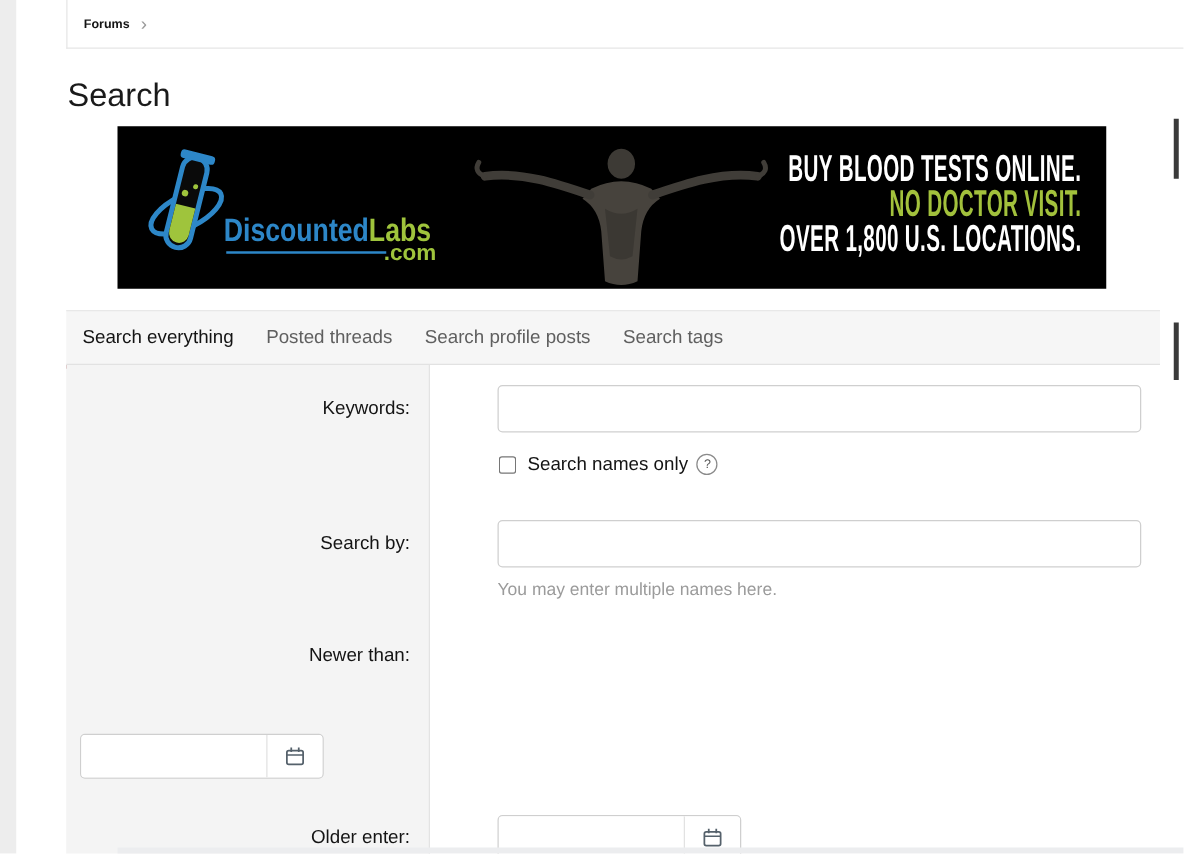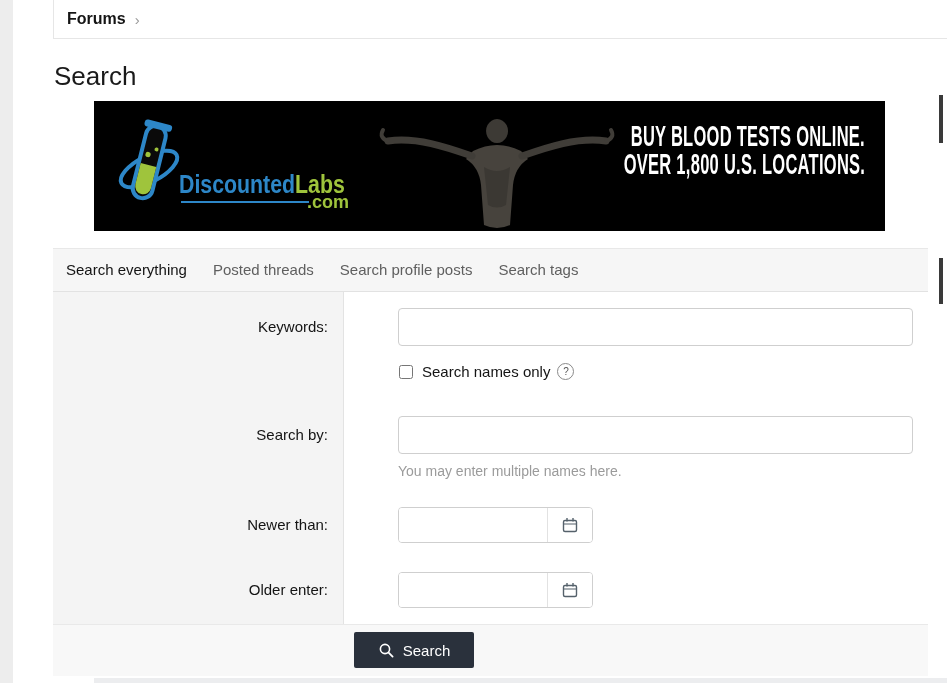--- a/index.html
+++ b/index.html
@@ -4,21 +4,21 @@
 <style>
   html,body{margin:0;padding:0;background:#fff;}
   .stage{position:relative;width:947px;height:683px;overflow:hidden;background:#fff;
          font-family:"Liberation Sans",sans-serif;color:#141414;}
   
   .left-gutter{position:absolute;left:0;top:0;width:13px;height:683px;background:#ededed;}
   
   .breadcrumb-bar{position:absolute;left:53px;top:0;width:894px;height:39px;background:#fff;
       border-left:1px solid #e6e6e6;border-bottom:1px solid #e6e6e6;
       display:flex;align-items:center;padding-left:13px;box-sizing:border-box;}
-  .crumb{font-size:16px;font-weight:bold;color:#141414;cursor:pointer;}
+  .crumb{font-size:10px;font-weight:bold;color:#141414;cursor:pointer;}
   .crumb-sep{color:#9a9a9a;font-size:15px;margin-left:9px;line-height:1;}
   
   .page-title{position:absolute;left:54px;top:61px;font-size:26px;font-weight:400;color:#1a1a1a;}
   
   .ad-banner{position:absolute;left:94px;top:101px;width:791px;height:130px;background:#000;cursor:pointer;}
   .ad-logo{position:absolute;left:14px;top:10px;width:240px;height:110px;}
   .ad-logo svg{position:absolute;left:8px;top:2px;}
   .logo-text{position:absolute;left:71px;top:58px;font-size:26px;font-weight:bold;white-space:nowrap;
       transform:scaleX(0.82);transform-origin:0 50%;}
   .logo-line{position:absolute;left:73px;top:90px;width:128px;height:2px;background:#2d87c8;}
@@ -43,21 +43,21 @@
   .ctl{flex:1;padding:0 15px 0 11px;}
   .txt-input{width:100%;height:38px;box-sizing:border-box;border:1px solid #cfcfcf;border-radius:4px;
       font-size:15px;padding:0 10px;outline:none;background:#fff;}
   .row-titles{margin-top:17px;}
   .titles-wrap{display:flex;align-items:center;font-size:15px;color:#141414;}
   .titles-wrap input{width:14px;height:14px;margin:0 9px 0 1px;}
   .help-bub{display:inline-flex;align-items:center;justify-content:center;width:15px;height:15px;
       border:1px solid #8a8a8a;border-radius:50%;font-size:10px;color:#555;margin-left:7px;cursor:pointer;}
   .row-posted{margin-top:36px;}
   .hint{margin-top:9px;font-size:14px;color:#9b9b9b;}
-  .row-newer{margin-top:28px;} .row-older{margin-top:29px;}
+  .row-newer{margin-top:28px;flex-direction:column;} .row-older{margin-top:29px;}
   .date-group{display:flex;width:195px;height:36px;border:1px solid #cfcfcf;border-radius:4px;
       box-sizing:border-box;background:#fff;overflow:hidden;}
   .date-group input{flex:1;border:none;outline:none;font-size:15px;padding:0 8px;min-width:0;}
   .cal-btn{width:44px;flex:none;border-left:1px solid #e2e2e2;background:#fff;display:flex;
       align-items:center;justify-content:center;cursor:pointer;}
   .form-footer{background:#f8f8f8;border-top:1px solid #e9e9e9;padding:7px 15px 8px 301px;}
   .search-btn{display:flex;align-items:center;justify-content:center;gap:8px;width:120px;height:36px;
       background:#2a313c;color:#fff;border:none;border-radius:2px;font-size:15px;
       font-family:"Liberation Sans",sans-serif;cursor:pointer;}
   
@@ -105,20 +105,21 @@
       <path d="M101,42 Q125,30 149,42 L156,50 Q143,58 141,76 L138,116 Q125,122 112,116 L109,76 Q107,58 94,50 Z" fill="#47433d"></path>
       <path d="M112,58 Q125,66 138,58 L134,96 Q125,101 116,96 Z" fill="#3b3833"></path>
       <path d="M100,47 C74,38 45,28 16,32" fill="none" stroke="#403d38" stroke-width="7" stroke-linecap="round"></path>
       <path d="M16,32 C10,30 8,26 11,21" fill="none" stroke="#403d38" stroke-width="4" stroke-linecap="round"></path>
       <path d="M150,47 C176,38 205,28 234,32" fill="none" stroke="#403d38" stroke-width="7" stroke-linecap="round"></path>
       <path d="M234,32 C240,30 242,26 239,21" fill="none" stroke="#403d38" stroke-width="4" stroke-linecap="round"></path>
     </svg>
 
     <div class="ad-copy">
       <div class="ad-line" style="color:#ffffff"><span>BUY BLOOD TESTS ONLINE.</span></div>
+      <div class="ad-line" style="color:#a2c13c"><span>NO DOCTOR VISIT.</span></div>
       <div class="ad-line" style="color:#ffffff"><span>OVER 1,800 U.S. LOCATIONS.</span></div>
     </div>
   </div>
 
   <div class="panel">
     <div class="tab-bar">
       <div class="tab active">Search everything</div>
       <div class="tab">Posted threads</div>
       <div class="tab">Search profile posts</div>
       <div class="tab">Search tags</div>

